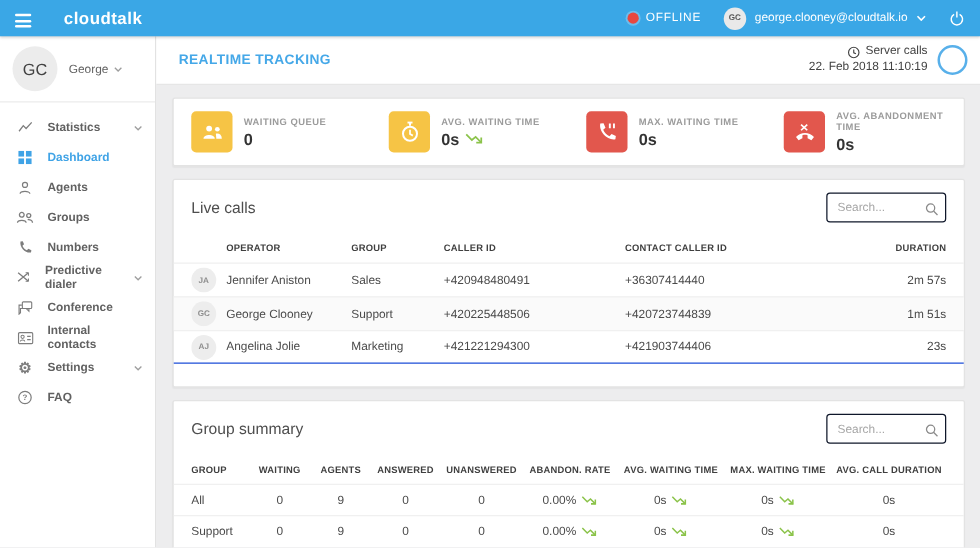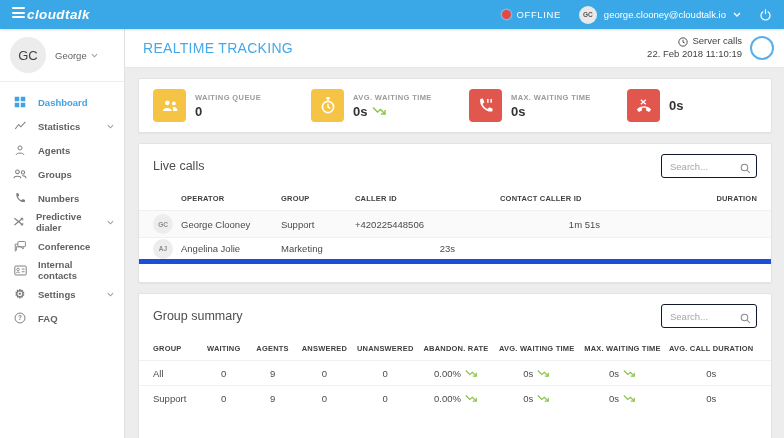--- a/index.html
+++ b/index.html
@@ -2,21 +2,21 @@
 <html><head>
 <meta charset="utf-8">
 <style>
   * { margin:0; padding:0; box-sizing:border-box; }
   html,body { width:784px; height:438px; overflow:hidden; }
   body { font-family:"Liberation Sans", sans-serif; background:#ededee; color:#424242; }
   .app { width:784px; height:438px; overflow:hidden; display:flex; flex-direction:column; }
 
   
   .topbar { height:29px; background:#3aa7e6; display:flex; align-items:center; justify-content:space-between; padding:0 12px; flex:0 0 auto; box-shadow:0 1px 2px rgba(0,0,0,.15); position:relative; z-index:5; }
-  .tb-left { display:flex; align-items:flex-start; gap:2px;font-style:italic; }
+  .tb-left { display:flex; align-items:flex-end; gap:26px; }
   .hamburger { display:flex; flex-direction:column; gap:2.5px; cursor:pointer; }
   .hamburger i { display:block; width:13px; height:2px; background:#fff; border-radius:1px; }
   .logo { color:#fff; font-size:13.5px; font-weight:bold; letter-spacing:.4px; }
   .tb-right { display:flex; align-items:center; gap:18px; }
   .offline { display:flex; align-items:center; gap:6px; color:#fff; font-size:9.5px; letter-spacing:.6px; }
   .offline .dot { width:9px; height:9px; border-radius:50%; background:#e8473f; box-shadow:0 0 0 1.5px rgba(255,255,255,.25); }
   .tb-user { display:flex; align-items:center; gap:7px; color:#fff; font-size:9.5px; cursor:pointer; }
   .tb-avatar { width:18px; height:18px; border-radius:50%; background:#e9e9e9; color:#555; font-size:6.5px; font-weight:bold; display:flex; align-items:center; justify-content:center; }
   .chev svg, .chev { display:inline-flex; }
   .power { display:flex; align-items:center; cursor:pointer; }
@@ -33,21 +33,21 @@
   .nav-item { display:flex; align-items:center; gap:11px; height:24px; padding:0 10px 0 13px; font-size:9.5px; font-weight:bold; color:#616161; cursor:pointer; }
   .nav-item .nicon { width:14px; display:flex; justify-content:center; align-items:center; color:#7d7d7d; }
   .nav-item.active, .nav-item.active .nicon { color:#3fa3e6; }
   .nav-item .spacer { flex:1; }
   .nav-item .nchev { color:#9e9e9e; display:flex; }
   .gear-glyph { font-size:12px; line-height:1; }
 
   
   .main { flex:1; display:flex; flex-direction:column; min-width:0; }
   .page-header { background:#fff; height:39px; display:flex; align-items:center; padding:0 10px 0 18px; border-bottom:1px solid #e6e6e6; flex:0 0 auto; }
-  .page-title { color:#45a8e8; font-size:14px; font-weight:normal; letter-spacing:.3px; }
+  .page-title { color:#45a8e8; font-size:11px; font-weight:bold; letter-spacing:.3px; }
   .ph-right { margin-left:auto; display:flex; align-items:center; gap:8px; }
   .server-time { text-align:right; font-size:9.5px; color:#424242; line-height:1.35; }
   .server-time .l1 { display:flex; align-items:center; justify-content:flex-end; gap:4px; }
   .refresh-ring { width:24px; height:24px; border:2px solid #58b0ea; border-radius:50%; }
 
   .content { flex:1; padding:10px 12px 0 13px; overflow:hidden; }
   .card { background:#fff; border:1px solid #e3e3e3; border-radius:2px; box-shadow:0 1px 1px rgba(0,0,0,.04); }
 
   
   .stats { height:55px; display:grid; grid-template-columns:repeat(4,1fr); align-items:center; margin-bottom:10px; }
@@ -142,44 +142,44 @@
       <div class="side-user">
         <div class="avatar-lg">GC</div>
         <span class="uname">
           <span>George</span>
           <svg width="7" height="5" viewBox="0 0 8 5">
               <polyline points="1,1 4,4 7,1" fill="none" stroke="#9e9e9e" stroke-width="1.2"></polyline>
             </svg>
         </span>
       </div>
       <nav class="nav">
+        <div class="nav-item">
+          <span class="nicon">
+              <svg width="13" height="12" viewBox="0 0 16 16">
+                <polyline points="1,12 5.5,6 8.5,9 14.5,2.5" fill="none" stroke="#7d7d7d" stroke-width="1.4"></polyline>
+              </svg>
+            </span>
+          <span>Statistics</span>
+          <span class="spacer"></span>
+          <span class="nchev">
+              <svg width="7" height="5" viewBox="0 0 8 5">
+                <polyline points="1,1 4,4 7,1" fill="none" stroke="#9e9e9e" stroke-width="1.2"></polyline>
+              </svg>
+            </span>
+        </div>
         <div class="nav-item active">
           <span class="nicon">
               <svg width="12" height="12" viewBox="0 0 16 16">
                 <rect x="1" y="1" width="6" height="6" fill="#3fa3e6"></rect>
                 <rect x="9" y="1" width="6" height="6" fill="#3fa3e6"></rect>
                 <rect x="1" y="9" width="6" height="6" fill="#3fa3e6"></rect>
                 <rect x="9" y="9" width="6" height="6" fill="#3fa3e6"></rect>
               </svg>
             </span>
           <span>Dashboard</span>
-        </div>
-        <div class="nav-item">
-          <span class="nicon">
-              <svg width="13" height="12" viewBox="0 0 16 16">
-                <polyline points="1,12 5.5,6 8.5,9 14.5,2.5" fill="none" stroke="#7d7d7d" stroke-width="1.4"></polyline>
-              </svg>
-            </span>
-          <span>Statistics</span>
-          <span class="spacer"></span>
-          <span class="nchev">
-              <svg width="7" height="5" viewBox="0 0 8 5">
-                <polyline points="1,1 4,4 7,1" fill="none" stroke="#9e9e9e" stroke-width="1.2"></polyline>
-              </svg>
-            </span>
         </div>
         <div class="nav-item">
           <span class="nicon">
               <svg width="12" height="13" viewBox="0 0 16 16">
                 <circle cx="8" cy="4.6" r="2.7" fill="none" stroke="#7d7d7d" stroke-width="1.3"></circle>
                 <path d="M2.8,14 C2.8,10.6 13.2,10.6 13.2,14" fill="none" stroke="#7d7d7d" stroke-width="1.3"></path>
               </svg>
             </span>
           <span>Agents</span>
         </div>
@@ -329,20 +329,21 @@
             </div>
           </div>
           <div class="stat">
             <span class="stat-ico red">
               <svg width="18" height="16" viewBox="0 0 20 17">
                   <path d="M2,12.5 C6.4,7.7 13.6,7.7 18,12.5 L15.7,15.3 L12.3,13.6 L12.3,10.9 C10.8,10.4 9.2,10.4 7.7,10.9 L7.7,13.6 L4.3,15.3 Z" fill="#fff"></path>
                   <path d="M6.5,1.5 L12,6.5 M12,1.5 L6.5,6.5" stroke="#fff" stroke-width="1.5" fill="none"></path>
                 </svg>
             </span>
             <div>
+              <div class="stat-label">AVG. ABANDONMENT TIME</div>
               <div class="stat-value">0s</div>
             </div>
           </div>
         </section>
 
         <section class="card tcard">
           <div class="card-head">
             <h2 class="card-title">Live calls</h2>
             <div class="search-box">
               <input type="text" placeholder="Search..." style="">
@@ -354,35 +355,48 @@
           </div>
           <div class="tbl">
             <div class="trow head lc-row">
               <span class="cell c-av"></span>
               <span class="cell c-op">OPERATOR</span>
               <span class="cell c-gr">GROUP</span>
               <span class="cell c-cid">CALLER ID</span>
               <span class="cell c-ccid">CONTACT CALLER ID</span>
               <span class="cell c-dur">DURATION</span>
             </div>
+            <div class="trow body lc-row">
+              <span class="cell c-av">
+                  <span class="row-avatar">JA</span>
+                </span>
+              <span class="cell c-op">Jennifer Aniston</span>
+              <span class="cell c-gr">Sales</span>
+              <span class="cell c-cid">+420948480491</span>
+              <span class="cell c-ccid">+36307414440</span>
+              <span class="cell c-dur">2m 57s</span>
+            </div>
             <div class="trow body lc-row striped">
               <span class="cell c-av">
                   <span class="row-avatar">GC</span>
                 </span>
               <span class="cell c-op">George Clooney</span>
               <span class="cell c-gr">Support</span>
               <span class="cell c-cid">+420225448506</span>
+              <span class="cell c-ccid">+420723744839</span>
               <span class="cell c-dur">1m 51s</span>
             </div>
-            <div class="trow body lc-row" style="border-bottom:5px solid #1d4ed8;align-items:center;">
+            <div class="trow body lc-row" style="border-bottom:1px solid #1d4ed8;align-items:center;">
               <span class="cell c-av">
                   <span class="row-avatar">AJ</span>
                 </span>
               <span class="cell c-op">Angelina Jolie</span>
               <span class="cell c-gr">Marketing</span>
+              <span class="cell c-cid">+421221294300</span>
+              <span class="cell c-ccid">+421903744406</span>
               <span class="cell c-dur">23s</span>
             </div>
             <div style="height:18px;"></div>
           </div>
         </section>
 
         <section class="card tcard" style="height:200px;">
           <div class="card-head">
             <h2 class="card-title">Group summary</h2>
             <div class="search-box">

